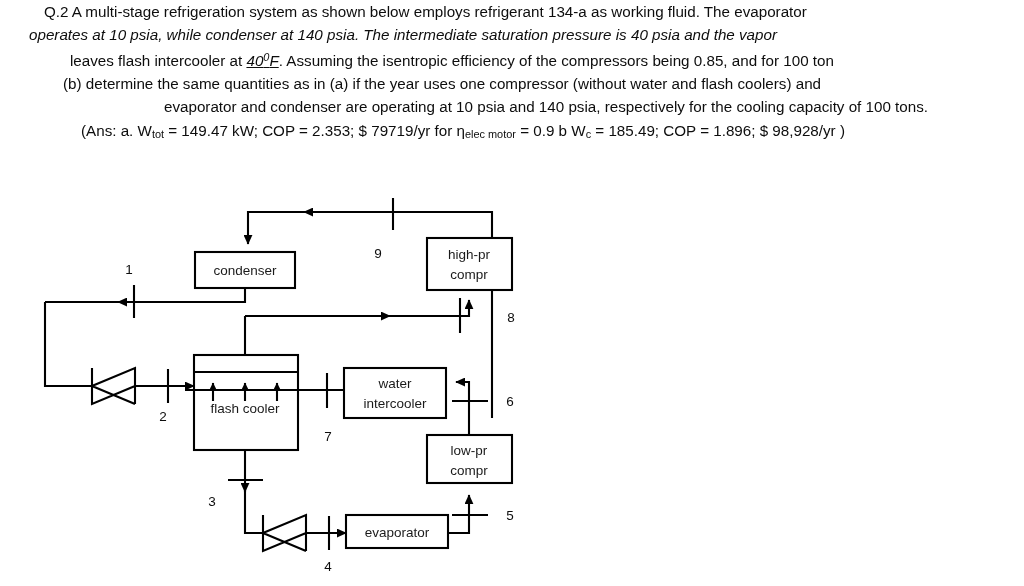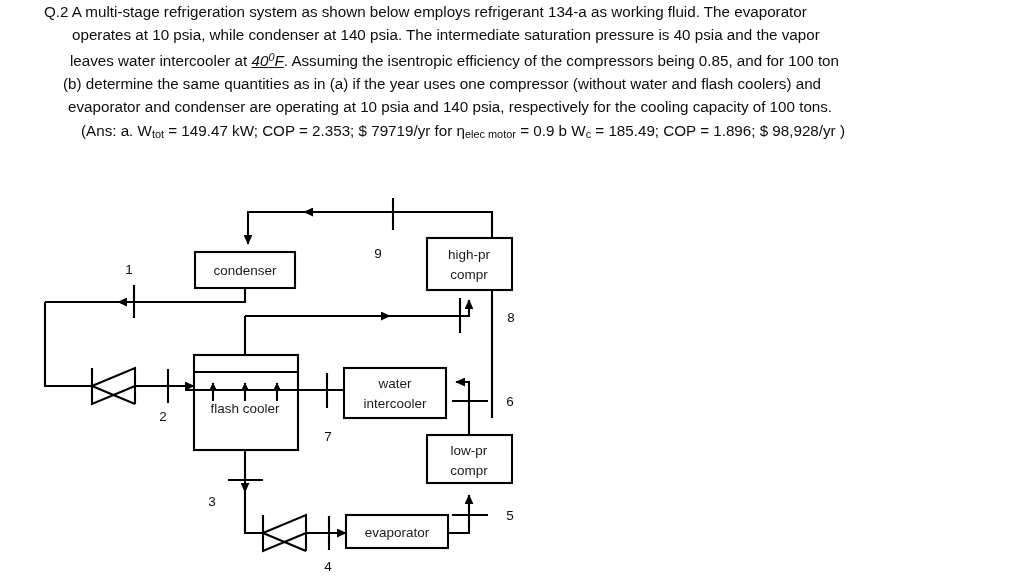--- a/index.html
+++ b/index.html
@@ -1,26 +1,26 @@
 <!DOCTYPE html>
 <html><head>
 <meta charset="utf-8">
 <style>
   html,body{margin:0;padding:0;background:#ffffff;}
   body{width:1024px;height:586px;font-family:"Liberation Sans",sans-serif;color:#000;overflow:hidden;}
   #page{position:relative;width:1024px;height:586px;}
   .qtext{position:absolute;left:0;top:0;width:1024px;padding:0;}
   .qline{font-size:15.2px;line-height:23.2px;color:#0d0d0d;white-space:nowrap;}
   .ql0{padding-left:44px;}
-  .ql1{padding-left:72px;}
+  .ql1{padding-left:29px;font-style:italic;}
   .ql2{padding-left:70px;}
   .ql3{padding-left:70px;}
   .ql4{padding-left:70px;}
   .ql5{padding-left:63px;}
-  .ql6{padding-left:68px;}
+  .ql6{padding-left:68px;text-align:center;}
   .ql7{padding-left:63px;margin-left:18px;}
   sub{font-size:0.72em;vertical-align:-0.22em;}
   .uline{text-decoration:underline;font-style:italic;margin-top:40px;}
   .sup0{font-size:0.72em;vertical-align:0.42em;}
   #diagram{position:absolute;left:0;top:196px;width:1024px;height:390px;}
   svg{display:block;}
   .bx{fill:#ffffff;stroke:#000000;stroke-width:2.1;}
   .ln{stroke:#000000;stroke-width:2.1;fill:none;stroke-linecap:butt;}
   .thin{stroke:#000000;stroke-width:2.1;fill:none;}
   .lbl{font-family:"Liberation Sans",sans-serif;font-size:13.5px;fill:#1a1a1a;text-anchor:middle;}
@@ -28,21 +28,21 @@
   .fc{font-family:"Liberation Sans",sans-serif;font-size:13.5px;fill:#1a1a1a;text-anchor:middle;}
 </style>
 </head>
 <body>
 
 <div id="page">
 
   <div class="qtext">
     <div class="qline ql0">Q.2 A multi-stage refrigeration system as shown below employs refrigerant 134-a as working fluid. The evaporator</div>
     <div class="qline ql1">operates at 10 psia, while condenser at 140 psia. The intermediate saturation pressure is 40 psia and the vapor</div>
-    <div class="qline ql2"><span>leaves water intercooler at </span><span class="uline"><span>40</span><span class="sup0">0</span><span>F</span></span><span>. Assuming the isentropic efficiency of the compressors being 0.85, and for 100 ton</span></div>
+    <div class="qline ql2"><span>leaves flash intercooler at </span><span class="uline"><span>40</span><span class="sup0">0</span><span>F</span></span><span>. Assuming the isentropic efficiency of the compressors being 0.85, and for 100 ton</span></div>
     <div class="qline ql5">(b) determine the same quantities as in (a) if the year uses one compressor (without water and flash coolers) and</div>
     <div class="qline ql6">evaporator and condenser are operating at 10 psia and 140 psia, respectively for the cooling capacity of 100 tons.</div>
     <div class="qline ql7"><span>(Ans: a. W</span><sub>tot</sub><span> = 149.47 kW; COP = 2.353; $ 79719/yr for η</span><sub>elec motor</sub><span> = 0.9  b W</span><sub>c</sub><span> = 185.49; COP = 1.896; $ 98,928/yr )</span></div>
   </div>
 
   <div id="diagram">
     <svg width="1024" height="390" viewBox="0 0 1024 390" xmlns="http://www.w3.org/2000/svg">
       <defs>
         <marker id="ah" markerWidth="10" markerHeight="9" refX="9.2" refY="4.5" orient="auto" markerUnits="userSpaceOnUse">
           <path d="M0,0 L10,4.5 L0,9 z" fill="#000"></path>

